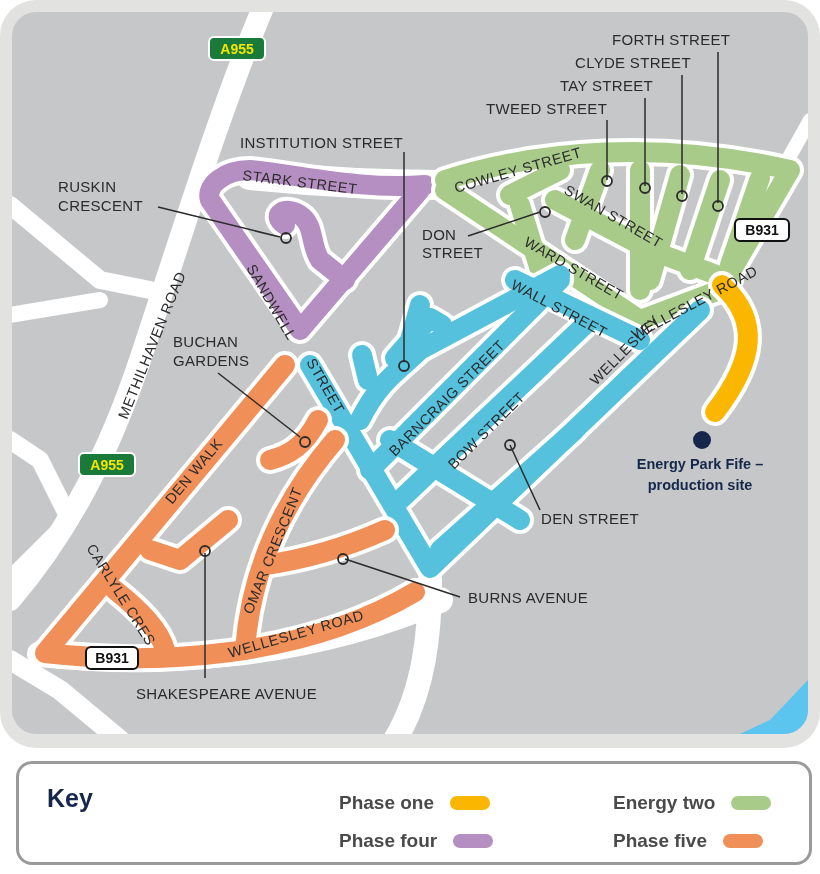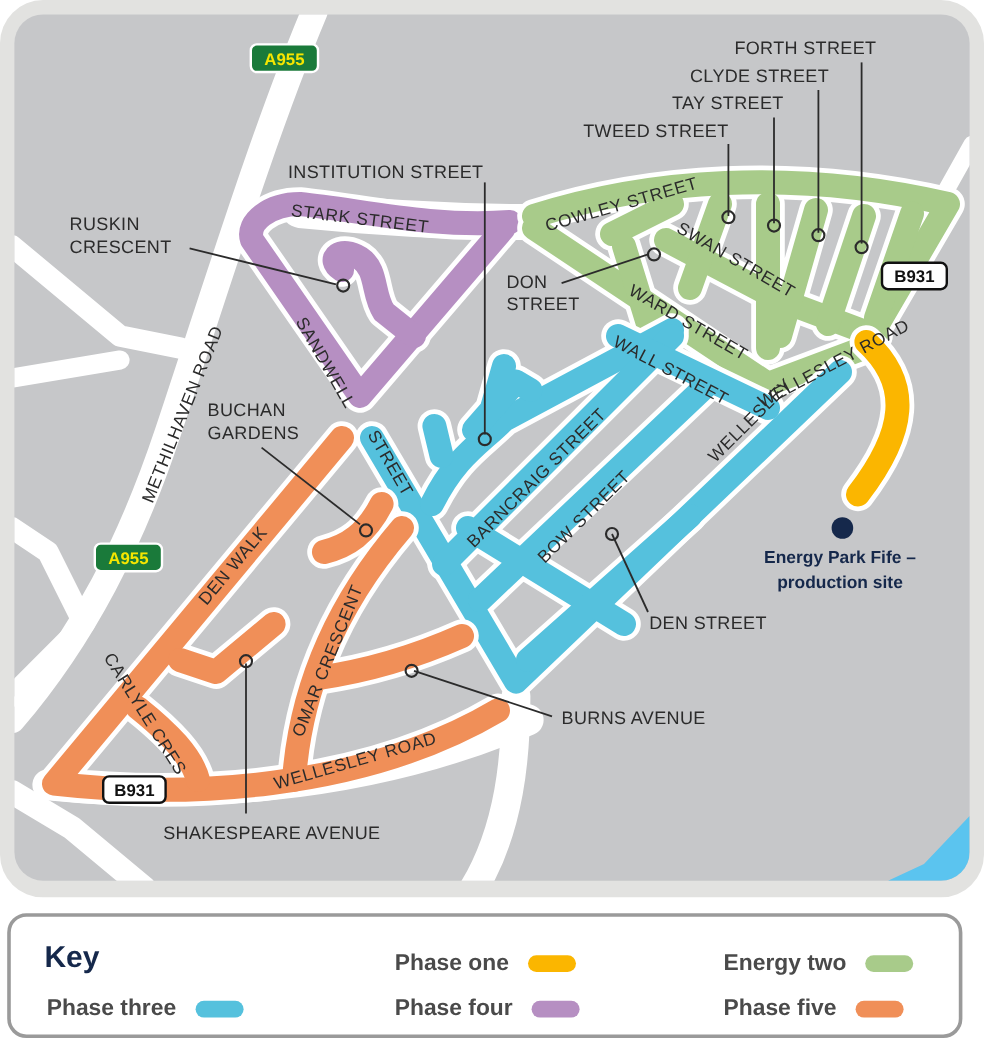--- a/index.html
+++ b/index.html
@@ -3,21 +3,21 @@
 <meta charset="utf-8">
 <style>
   html, body { margin: 0; padding: 0; background: #ffffff; }
   body { width: 820px; height: 874px; position: relative; overflow: hidden; font-family: "Liberation Sans", sans-serif; }
   #map-frame { position: absolute; left: 0; top: 0; width: 820px; height: 748px; }
   #map-svg { position: absolute; left: 0; top: 0; }
   .lbl { font-family: "Liberation Sans", sans-serif; font-size: 15px; fill: #2b2b2b; letter-spacing: 0.3px; }
   .lbl-street { font-family: "Liberation Sans", sans-serif; font-size: 14.5px; fill: #2b2b2b; letter-spacing: 0.6px; }
   .badge-text { font-family: "Liberation Sans", sans-serif; font-weight: bold; font-size: 14px; }
   .site-text { font-family: "Liberation Sans", sans-serif; font-weight: bold; font-size: 14.5px; fill: #15284b; }
-  #key-box { position: absolute; left: 6px; top: 761px; width: 796px; height: 104px; border: 3px solid #9a9a9a; border-radius: 16px; background: #fff; box-sizing: border-box; }
+  #key-box { position: absolute; left: 16px; top: 761px; width: 796px; height: 104px; border: 3px solid #9a9a9a; border-radius: 16px; background: #fff; box-sizing: border-box; }
   .key-title { position: absolute; left: 28px; top: 20px; font-size: 25px; font-weight: bold; color: #15284b; font-family: "Liberation Sans", sans-serif; }
   .key-item { position: absolute; display: flex; align-items: center; font-size: 19px; font-weight: bold; color: #4a4a4a; font-family: "Liberation Sans", sans-serif; }
   .swatch { display: inline-block; width: 40px; height: 14px; border-radius: 8px; margin-left: 16px; }
 </style>
 </head>
 <body>
 
 <div id="map-frame">
 <svg id="map-svg" width="820" height="748" viewBox="0 0 820 748">
   <defs>
@@ -206,24 +206,20 @@
   <div class="key-title">Key</div>
 
   <div class="key-item" style="left:320px; top:28px;">
     <span>Phase one</span>
     <span class="swatch" style="background:#fbb600;"></span>
   </div>
   <div class="key-item" style="left:594px; top:28px;">
     <span>Energy two</span>
     <span class="swatch" style="background:#a8cb8a;"></span>
   </div>
-  <div class="key-item" style="left:30px; top:66px;">
-    <span>Phase three</span>
-    <span class="swatch" style="background:#55c1dd;"></span>
-  </div>
   <div class="key-item" style="left:320px; top:66px;text-align:right;">
     <span>Phase four</span>
     <span class="swatch" style="background:#b68fc2;"></span>
   </div>
   <div class="key-item" style="left:594px; top:66px;justify-content:center;">
     <span>Phase five</span>
     <span class="swatch" style="background:#f08f58;"></span>
   </div>
 </div>
 

